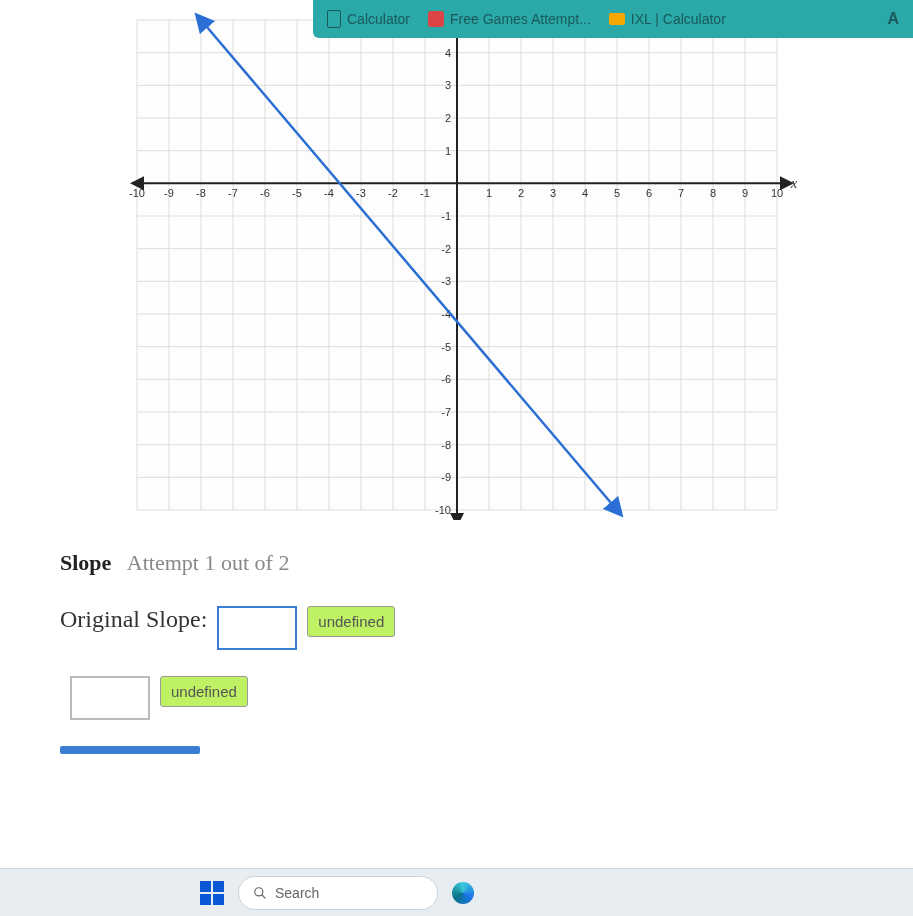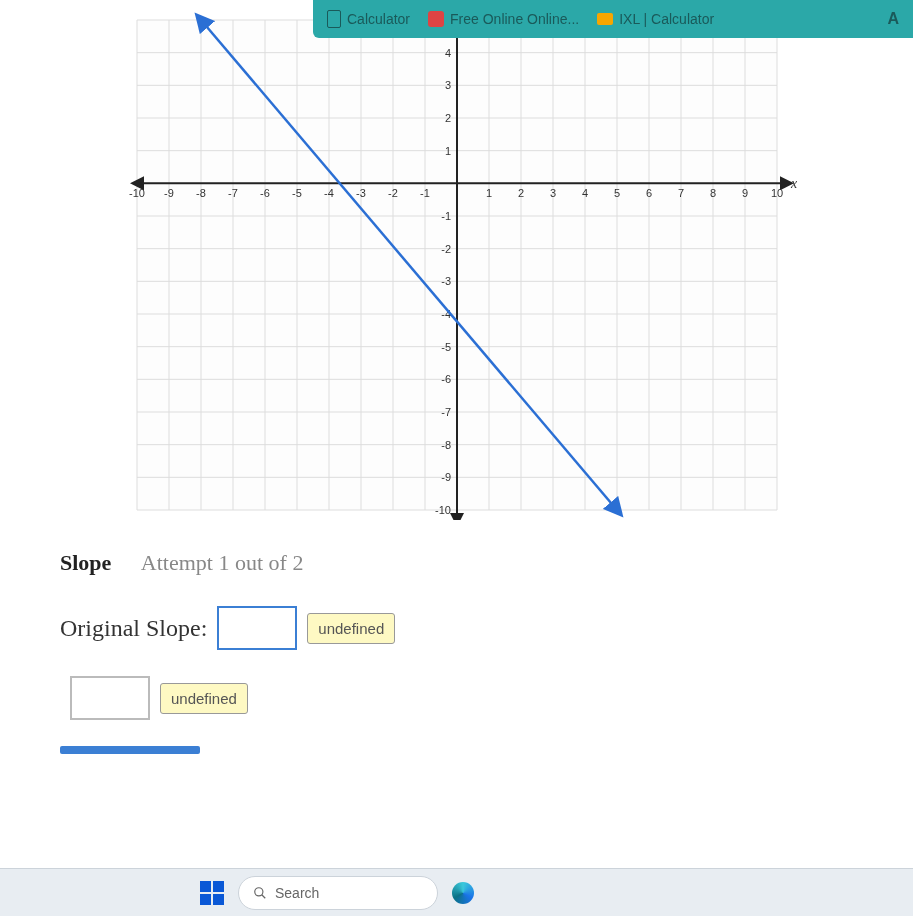--- a/index.html
+++ b/index.html
@@ -54,39 +54,39 @@
     svg.graph { display:block; }
     .answer-section {
       padding: 30px 60px 30px 60px;
     }
     .answer-heading {
       font-size: 22px;
       color: #333;
       margin-bottom: 30px;
     }
     .answer-heading .bold { font-weight: bold; color:#222; }
-    .answer-heading .light { color:#888; font-weight:normal; margin-left:24px; }
+    .answer-heading .light { color:#888; font-weight:normal; margin-left:10px; }
     .slope-row {
       display:flex;
-      align-items:center;
+      align-items:flex-start;
       font-size: 24px;
       color:#333;
       margin-bottom: 26px;
     }
     .slope-input {
       width: 80px;
       height: 44px;
       border: 2px solid #3b7fd4;
       margin: 0 10px;
       background:#fff;
     }
     .slope-input.plain { border-color:#bbb; }
     .undef-btn {
       border: 1px solid #999;
-      background: #fef9c3;
+      background: #bef264;
       color:#555;
       font-size: 15px;
       padding: 6px 10px;
       border-radius: 3px;
     }
     .progress-bar {
       height: 8px;
       width: 140px;
       background:#3b7fd4;
       margin-left: 0px;
@@ -134,21 +134,21 @@
 
 <div class="content">
 
   <div class="toolbar">
     <div class="toolbar-item">
       <span class="calc-icon"></span>
       <span>Calculator</span>
     </div>
     <div class="toolbar-item">
       <span class="games-icon"></span>
-      <span>Free Online Online...</span>
+      <span>Free Games Attempt...</span>
     </div>
     <div class="toolbar-item">
       <span class="ixl-icon"></span>
       <span>IXL | Calculator</span>
     </div>
     <div class="toolbar-item" style="margin-left:auto">
       <span class="font-icon">A</span>
     </div>
   </div>
 

